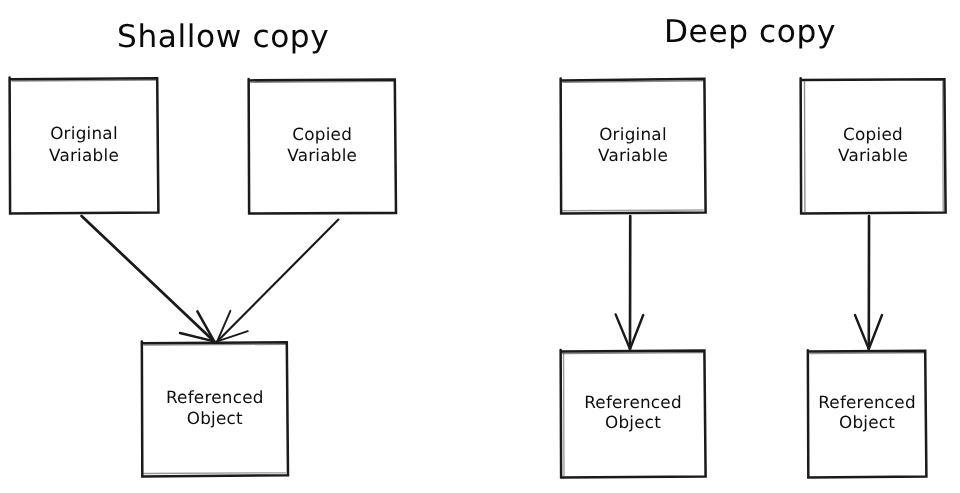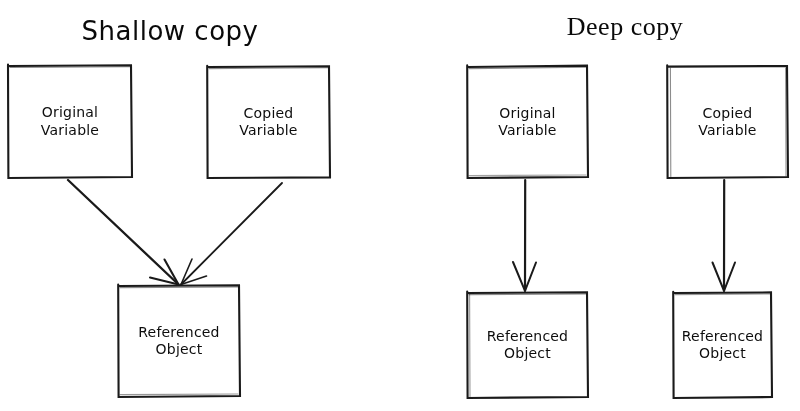--- a/index.html
+++ b/index.html
@@ -108,23 +108,23 @@
       <path d="M525,290.8 L536,262.5" stroke-width="2"></path>
     </g>
 
     <g fill="none" stroke="#1a1a1a" stroke-linecap="round">
       <path d="M724.2,180 L724,290.5" stroke-width="2.2"></path>
       <path d="M724,290.8 L712.5,262.5" stroke-width="2"></path>
       <path d="M724,290.8 L735,262.5" stroke-width="2"></path>
     </g>
   </svg>
 
-  <div class="title" style="left:0; top:16px; width:340px;">Shallow copy</div>
+  <div class="title" style="left:16px; top:16px; width:340px;">Shallow copy</div>
 
-  <div class="title" style="left:455px; top:12px; width:340px;font-family:Liberation Serif, serif;">Deep copy</div>
+  <div class="title" style="left:455px; top:12px; width:340px;">Deep copy</div>
 
   <div class="node-label" style="left:8px; top:65px; width:124px; height:113px;">Original
 Variable</div>
 
   <div class="node-label" style="left:207px; top:66px; width:123px; height:112px;">Copied
 Variable</div>
 
   <div class="node-label" style="left:118px; top:285px; width:122px; height:112px;">Referenced
 Object</div>
 

